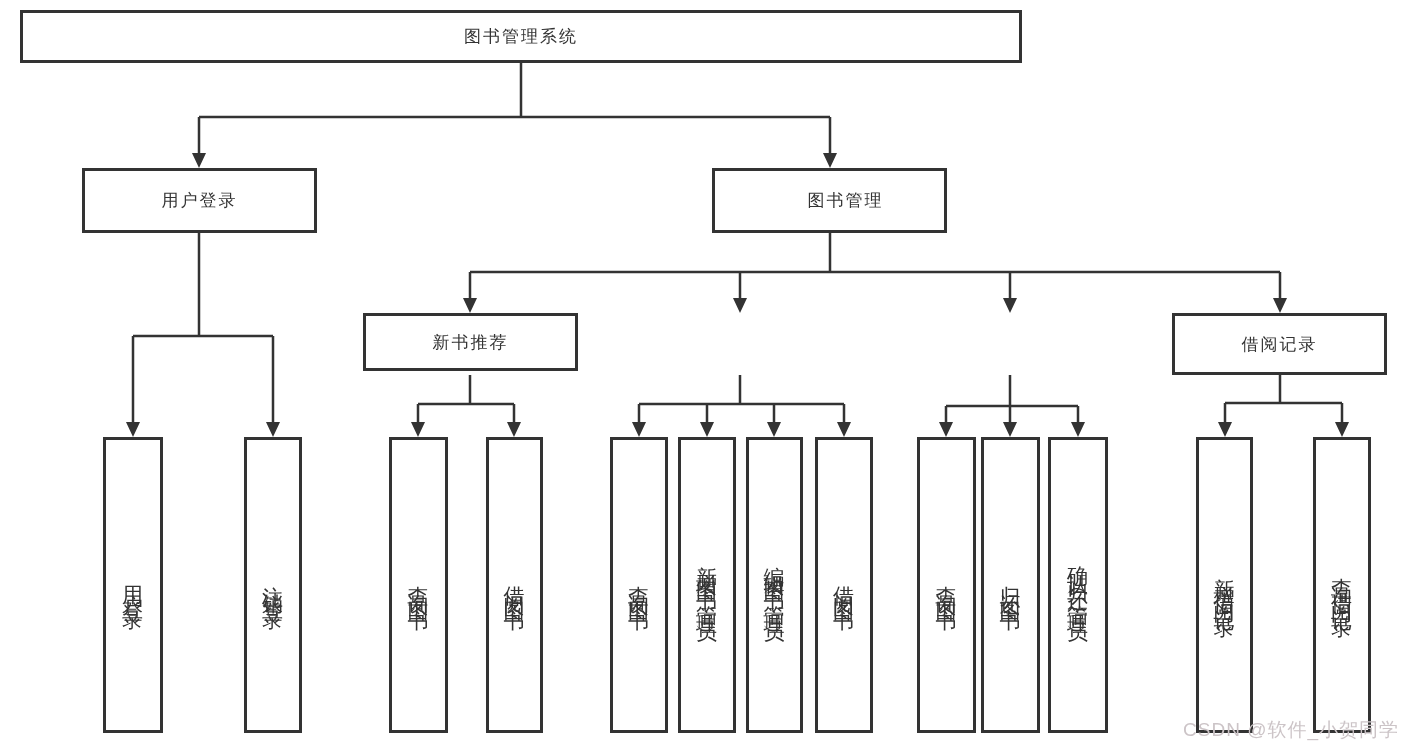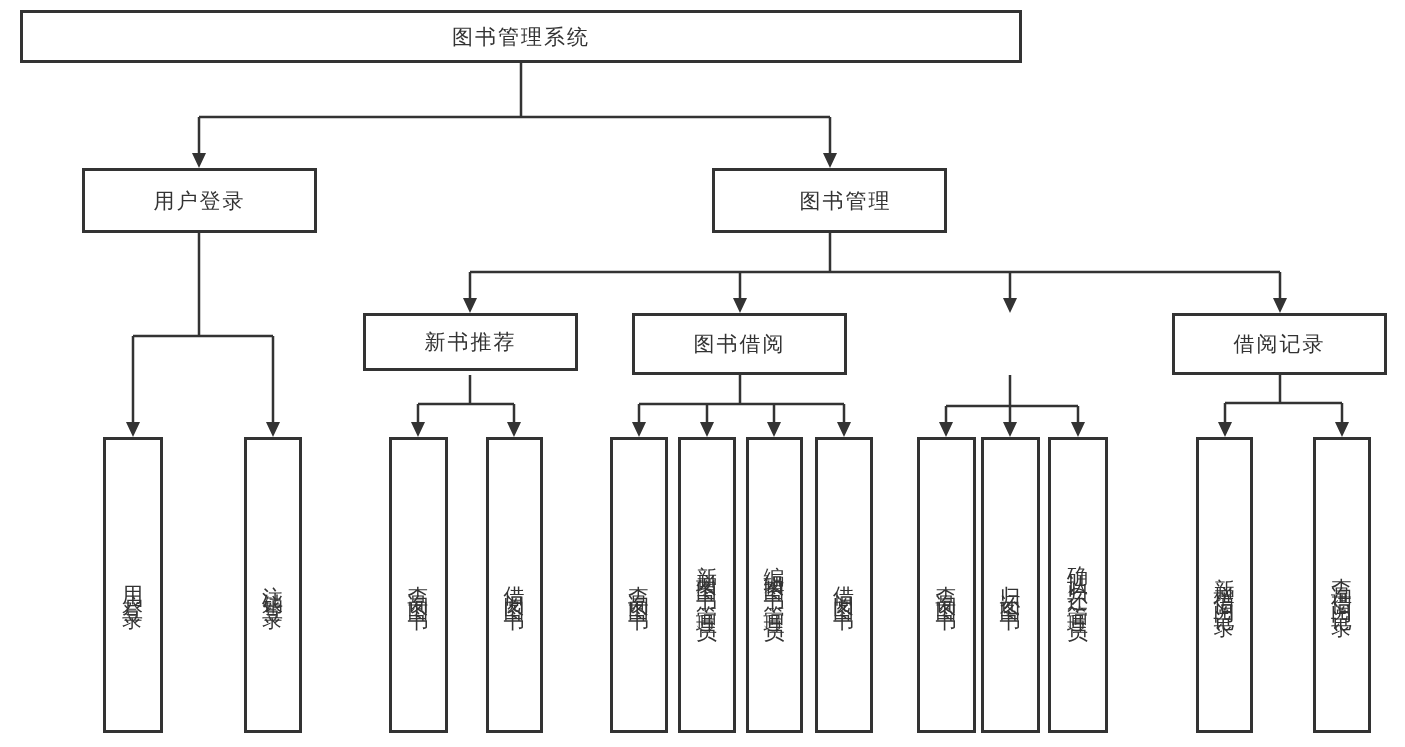--- a/index.html
+++ b/index.html
@@ -30,21 +30,21 @@
     position: absolute;
     box-sizing: border-box;
     border: 3px solid #333333;
     background: #ffffff;
     display: flex;
     align-items: center;
     justify-content: center;
     color: #333333;
   }
   .h-node {
-    font-size: 21px;
+    font-size: 17px;
     letter-spacing: 2px;
     white-space: nowrap;
   }
   .v-node {
     font-size: 21px;
   }
   .v-node .vtext {
     writing-mode: vertical-rl;
     text-orientation: mixed;
     letter-spacing: 8px;
@@ -104,21 +104,20 @@
     <polygon points="1218,422 1232,422 1225,437"></polygon>
     <polygon points="1335,422 1349,422 1342,437"></polygon>
   </svg>
 
   <div class="node h-node" style="left:20px; top:10px; width:1002px; height:53px;">图书管理系统</div>
 
   <div class="node h-node" style="left:82px; top:168px; width:235px; height:65px;">用户登录</div>
   <div class="node h-node" style="left:712px; top:168px; width:235px; height:65px;padding-left:32px;">图书管理</div>
 
   <div class="node h-node" style="left:363px; top:313px; width:215px; height:58px;">新书推荐</div>
-  <div class="node h-node" style="left:632px; top:313px; width:215px; height:62px;">图书借阅</div>
   <div class="node h-node" style="left:1172px; top:313px; width:215px; height:62px;">借阅记录</div>
 
   <div class="node v-node" style="left:103px; top:437px; width:60px; height:296px;">
     <span class="vtext">用户登录</span>
   </div>
   <div class="node v-node" style="left:244px; top:437px; width:58px; height:296px;">
     <span class="vtext">注销登录</span>
   </div>
 
   <div class="node v-node" style="left:389px; top:437px; width:59px; height:296px;">
@@ -151,14 +150,15 @@
     <span class="vtext">确认归还（管理员）</span>
   </div>
 
   <div class="node v-node" style="left:1196px; top:437px; width:57px; height:296px;">
     <span class="vtext">新增借阅记录</span>
   </div>
   <div class="node v-node" style="left:1313px; top:437px; width:58px; height:296px;">
     <span class="vtext">查询借阅记录</span>
   </div>
 
+  <div class="watermark">CSDN @软件_小贺同学</div>
 
 </div>
 
 </body></html>

